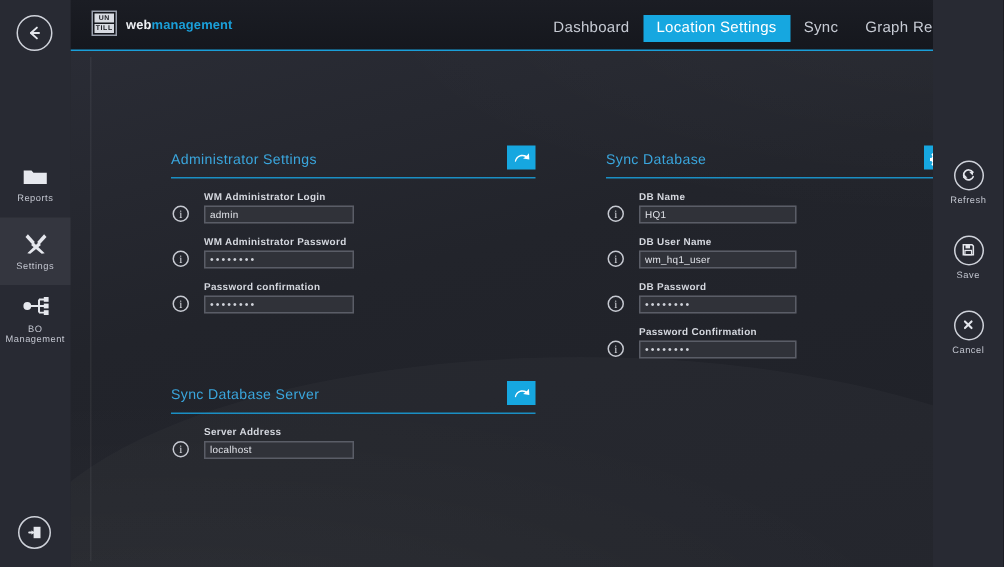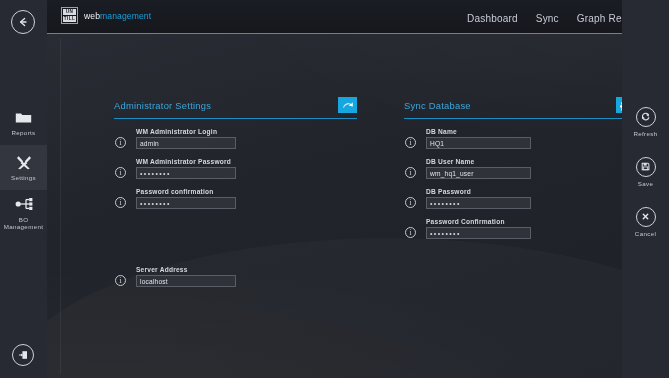--- a/index.html
+++ b/index.html
@@ -97,21 +97,21 @@
     display: flex; flex-direction: column;
     align-items: stretch; justify-content: space-between;
     padding: 1px;
   }
   .logo-line {
     background: #d8dbe2; color: #15171d;
     font-size: 4.6px; font-weight: 700;
     letter-spacing: .4px; text-align: center;
     line-height: 6.3px; height: 6.3px;
   }
-  .brand-text { font-size: 8.6px; font-weight: 400; letter-spacing: .1px; }
+  .brand-text { font-size: 8.6px; font-weight: 700; letter-spacing: .1px; }
   .brand-web { color: #eef0f4; }
   .brand-mgmt { color: #1a9fd9; }
 
   .nav {
     position: absolute; right: 15px; top: 10px;
     display: flex; align-items: stretch; gap: 0;
   }
   .nav-tab {
     font-size: 10px; color: #c8ccd5;
     padding: 3px 9px 4px 9px;
@@ -320,20 +320,21 @@
         <div class="logo-line">UN</div>
         <div class="logo-line">TILL</div>
       </div>
       <div class="brand-text">
         <span class="brand-web">web</span><span class="brand-mgmt">management</span>
       </div>
     </div>
 
     <div class="nav">
       <div class="nav-tab">Dashboard</div>
+      <div class="nav-tab active">Location Settings</div>
       <div class="nav-tab">Sync</div>
       <div class="nav-tab">Graph Reports</div>
     </div>
   </div>
 
   <div id="content">
     <div class="inner-frame"></div>
 
     <div class="panel" id="panel-admin">
       <div class="panel-head">
@@ -409,20 +410,32 @@
       </div>
 
       <div class="field">
         <div class="field-label">Password Confirmation</div>
         <div class="info-icon">i</div>
         <div class="field-input dots">••••••••</div>
       </div>
     </div>
 
     <div class="panel" id="panel-server">
+      <div class="panel-head">
+        <span class="panel-title">Sync Database Server</span>
+        <div class="panel-actions">
+          <div class="act-btn">
+            <span>
+              <svg class="svgi" width="12" height="10" viewBox="0 0 12 10">
+                <path d="M1.2 7.6 C2 3.6 5.6 2.2 9.2 3.9 L10.6 2.2 L10.9 6.4 L6.7 5.6 L8.2 4.6 C5.6 3.6 2.8 4.6 1.9 7.8 Z" fill="#ffffff"></path>
+              </svg>
+            </span>
+          </div>
+        </div>
+      </div>
 
       <div class="field">
         <div class="field-label">Server Address</div>
         <div class="info-icon">i</div>
         <div class="field-input">localhost</div>
       </div>
     </div>
 
   </div>
 </div>

